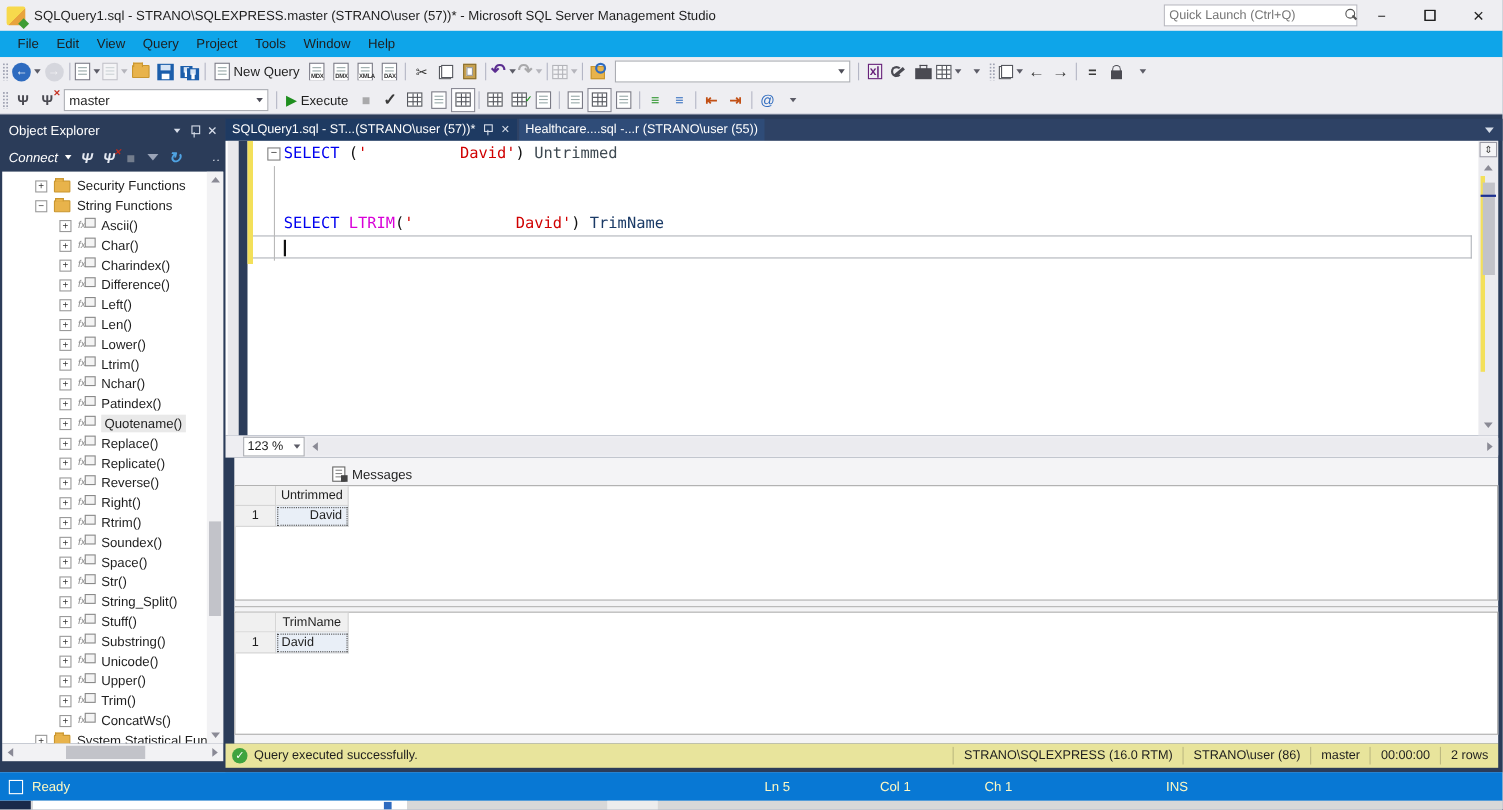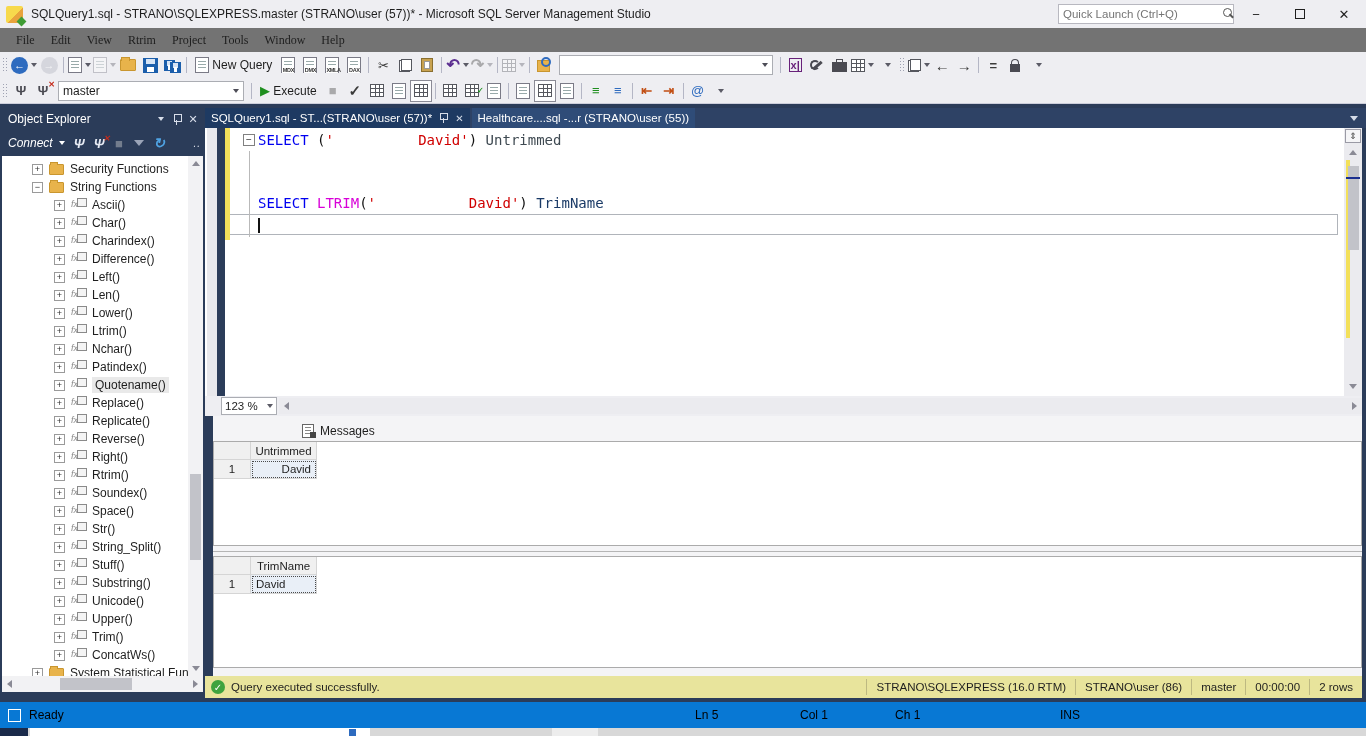--- a/index.html
+++ b/index.html
@@ -16,21 +16,21 @@
   .magnifier { position:relative; width:14px; height:14px; margin-right:3px; }
   .magnifier::before{ content:""; position:absolute; left:2px; top:1px; width:7px; height:7px; border:1.5px solid #555; border-radius:50%; }
   .magnifier::after{ content:""; position:absolute; left:8px; top:8px; width:5px; height:1.5px; background:#555; transform:rotate(45deg); }
   .win-controls { position:absolute; right:0; top:0; height:28px; display:flex; }
   .win-btn { width:44px; height:28px; display:flex; align-items:center; justify-content:center; font-size:13px; color:#1E1E1E; }
   .restore-glyph { position:relative; width:10px; height:10px; }
   .restore-glyph::before{ content:""; position:absolute; left:0; bottom:0; width:8px; height:8px; border:1px solid #1E1E1E; background:#EEEEF2; }
   .restore-glyph::after{ content:""; position:absolute; right:0; top:0; width:8px; height:8px; border:1px solid #1E1E1E; }
 
   
-  .menubar { position:absolute; top:28px; left:0; right:0; height:24px; display:flex; align-items:center; padding-left:8px; background:#737373;font-family:Liberation Serif, serif; }
+  .menubar { position:absolute; top:28px; left:0; right:0; height:24px; display:flex; align-items:center; padding-left:8px; background:#0ea5e9; }
   .menu-item { padding:3px 8px; font-size:12px; color:#1E1E1E; }
 
   
   .toolbar { position:absolute; left:0; right:0; display:flex; align-items:center; background:#EEEEF2; }
   .tb1 { top:52px; height:26px; }
   .tb2 { top:78px; height:26px; border-bottom:1px solid #CCCEDB; }
   .grip { width:6px; height:16px; margin:0 2px; background-image:radial-gradient(#9FA2B2 35%, transparent 36%); background-size:3px 3px; }
   .tbsep { width:1px; height:16px; background:#B4B6C5; margin:0 3px; }
   .tbtn { height:22px; min-width:22px; display:flex; align-items:center; justify-content:center; padding:0 1px; position:relative; }
   .tbtn.disabled { opacity:.38; }
@@ -178,21 +178,21 @@
   .gcell.h18 { height:19px; }
   .value-cell { width:66px; background:#E9EFF7; outline:1px dotted #4A4A4A; outline-offset:-2px; padding:0 5px; }
 
   
   .querybar { position:absolute; left:0; right:4px; bottom:4px; height:22px; background:#E8E49C; display:flex; align-items:center; font-size:11.5px; color:#1E1E1E; }
   .qcheck { width:14px; height:14px; border-radius:50%; background:#3FA33F; color:#FFF; font-size:10px; display:flex; align-items:center; justify-content:center; margin:0 6px 0 6px; flex:none; }
   .qseg-wrap { margin-left:auto; display:flex; height:100%; align-items:center; }
   .qseg { padding:0 9px; border-left:1px solid #BDB981; height:70%; display:flex; align-items:center; white-space:nowrap; }
 
   
-  .statusbar { position:absolute; left:0; right:0; bottom:8px; height:26px; background:#0878D4; color:#000000; font-size:12px; }
+  .statusbar { position:absolute; left:0; right:0; bottom:8px; height:26px; background:#0878D4; color:#fef9c3; font-size:12px; }
   .sb-item { position:absolute; top:0; height:26px; display:flex; align-items:center; }
   .ready-ico { width:13px; height:13px; border:1.5px solid #FFF; margin:0 8px 0 8px; }
 
   
   .taskbar { position:absolute; left:0; right:0; bottom:0; height:8px; background:#D8D8D8; }
   .tk-start { position:absolute; left:0; top:0; width:28px; height:8px; background:#1A2A4A; }
   .tk-search { position:absolute; left:30px; top:0; width:340px; height:8px; background:#FFF; }
   .tk-search::after{ content:""; position:absolute; right:14px; top:1px; width:7px; height:7px; background:#2E6BBF; }
   .tk-app { position:absolute; left:552px; top:0; width:46px; height:8px; background:#EDEDED; }
 </style>
@@ -218,21 +218,21 @@
       <div class="win-btn">
           <span>✕</span>
         </div>
     </div>
   </div>
 
   <div class="menubar" id="menubar">
       <div class="menu-item">File</div>
       <div class="menu-item">Edit</div>
       <div class="menu-item">View</div>
-      <div class="menu-item">Rtrim</div>
+      <div class="menu-item">Query</div>
       <div class="menu-item">Project</div>
       <div class="menu-item">Tools</div>
       <div class="menu-item">Window</div>
       <div class="menu-item">Help</div>
     </div>
 
   <div class="toolbar tb1">
     <span class="grip"></span>
     <span class="tbtn">
         <span class="circle-btn circle-blue">

